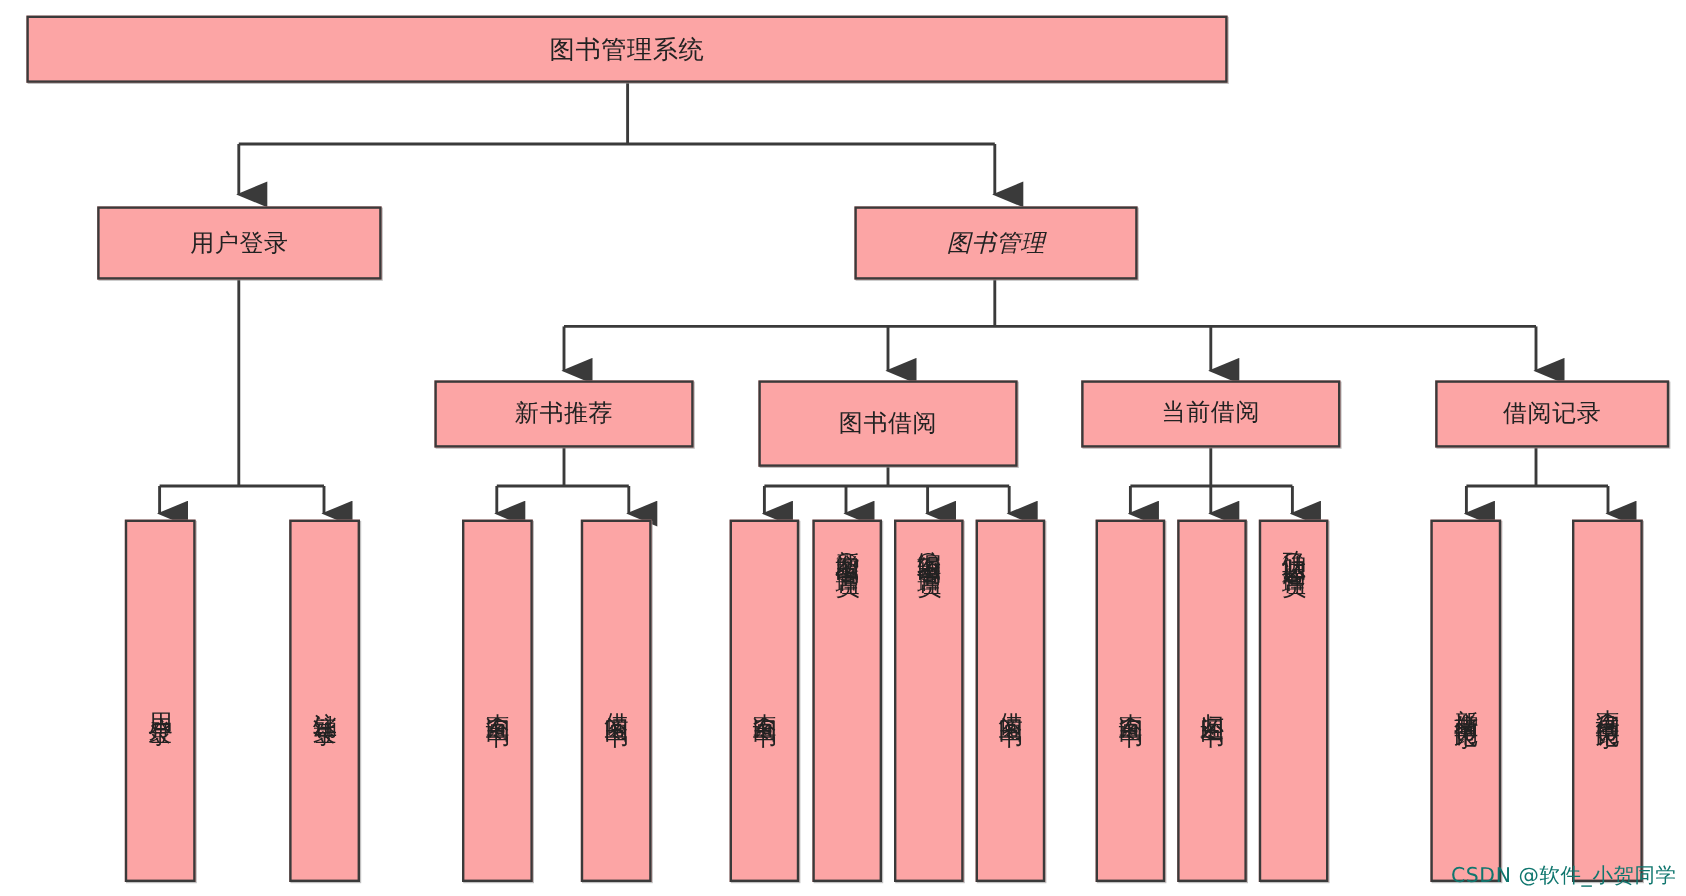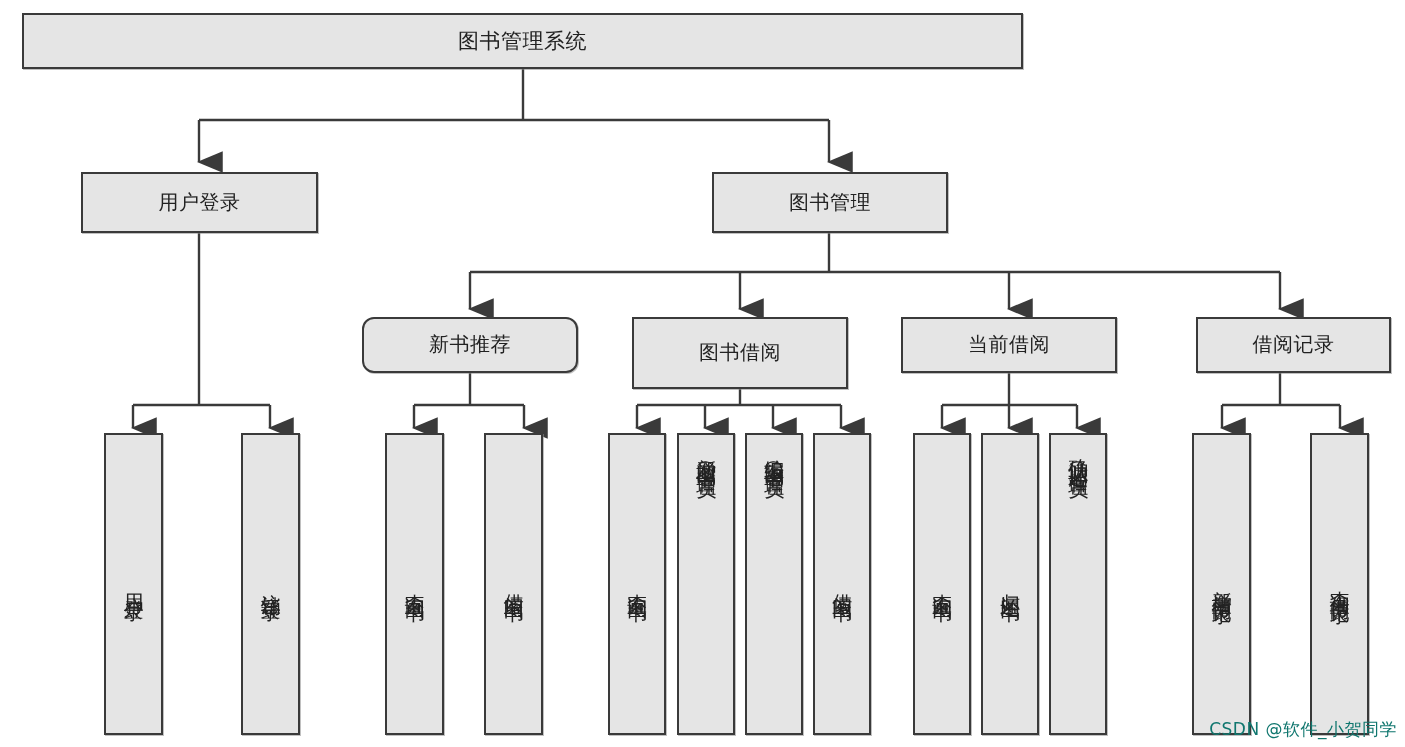--- a/index.html
+++ b/index.html
@@ -21,21 +21,21 @@
     position: absolute;
     left: 0;
     top: 0;
     width: 1405px;
     height: 747px;
     pointer-events: none;
   }
   .node {
     position: absolute;
     box-sizing: border-box;
-    background: #e5e5e5;
+    background: #fca5a5;
     border: 2px solid #3a3a3a;
     box-shadow: 1px 1px 0 0 rgba(140,140,140,0.55);
     display: flex;
     align-items: center;
     justify-content: center;
     color: #222222;
     z-index: 2;
   }
   .node .lbl {
     display: block;
@@ -138,25 +138,25 @@
   </svg>
 
   <div class="node horiz fs-root" style="left:22px; top:13px; width:1001px; height:56px;">
     <span class="lbl">图书管理系统</span>
   </div>
 
   <div class="node horiz fs-lvl2" style="left:81px; top:172px; width:237px; height:61px;">
     <span class="lbl">用户登录</span>
   </div>
 
-  <div class="node horiz fs-lvl2" style="left:712px; top:172px; width:236px; height:61px;">
+  <div class="node horiz fs-lvl2" style="left:712px; top:172px; width:236px; height:61px;font-style:italic;">
     <span class="lbl">图书管理</span>
   </div>
 
-  <div class="node horiz fs-lvl3" style="left:362px; top:317px; width:216px; height:56px;border-radius:12px;">
+  <div class="node horiz fs-lvl3" style="left:362px; top:317px; width:216px; height:56px;">
     <span class="lbl">新书推荐</span>
   </div>
 
   <div class="node horiz fs-lvl3" style="left:632px; top:317px; width:216px; height:72px;">
     <span class="lbl">图书借阅</span>
   </div>
 
   <div class="node horiz fs-lvl3" style="left:901px; top:317px; width:216px; height:56px;font-family:Liberation Serif, serif;">
     <span class="lbl">当前借阅</span>
   </div>

